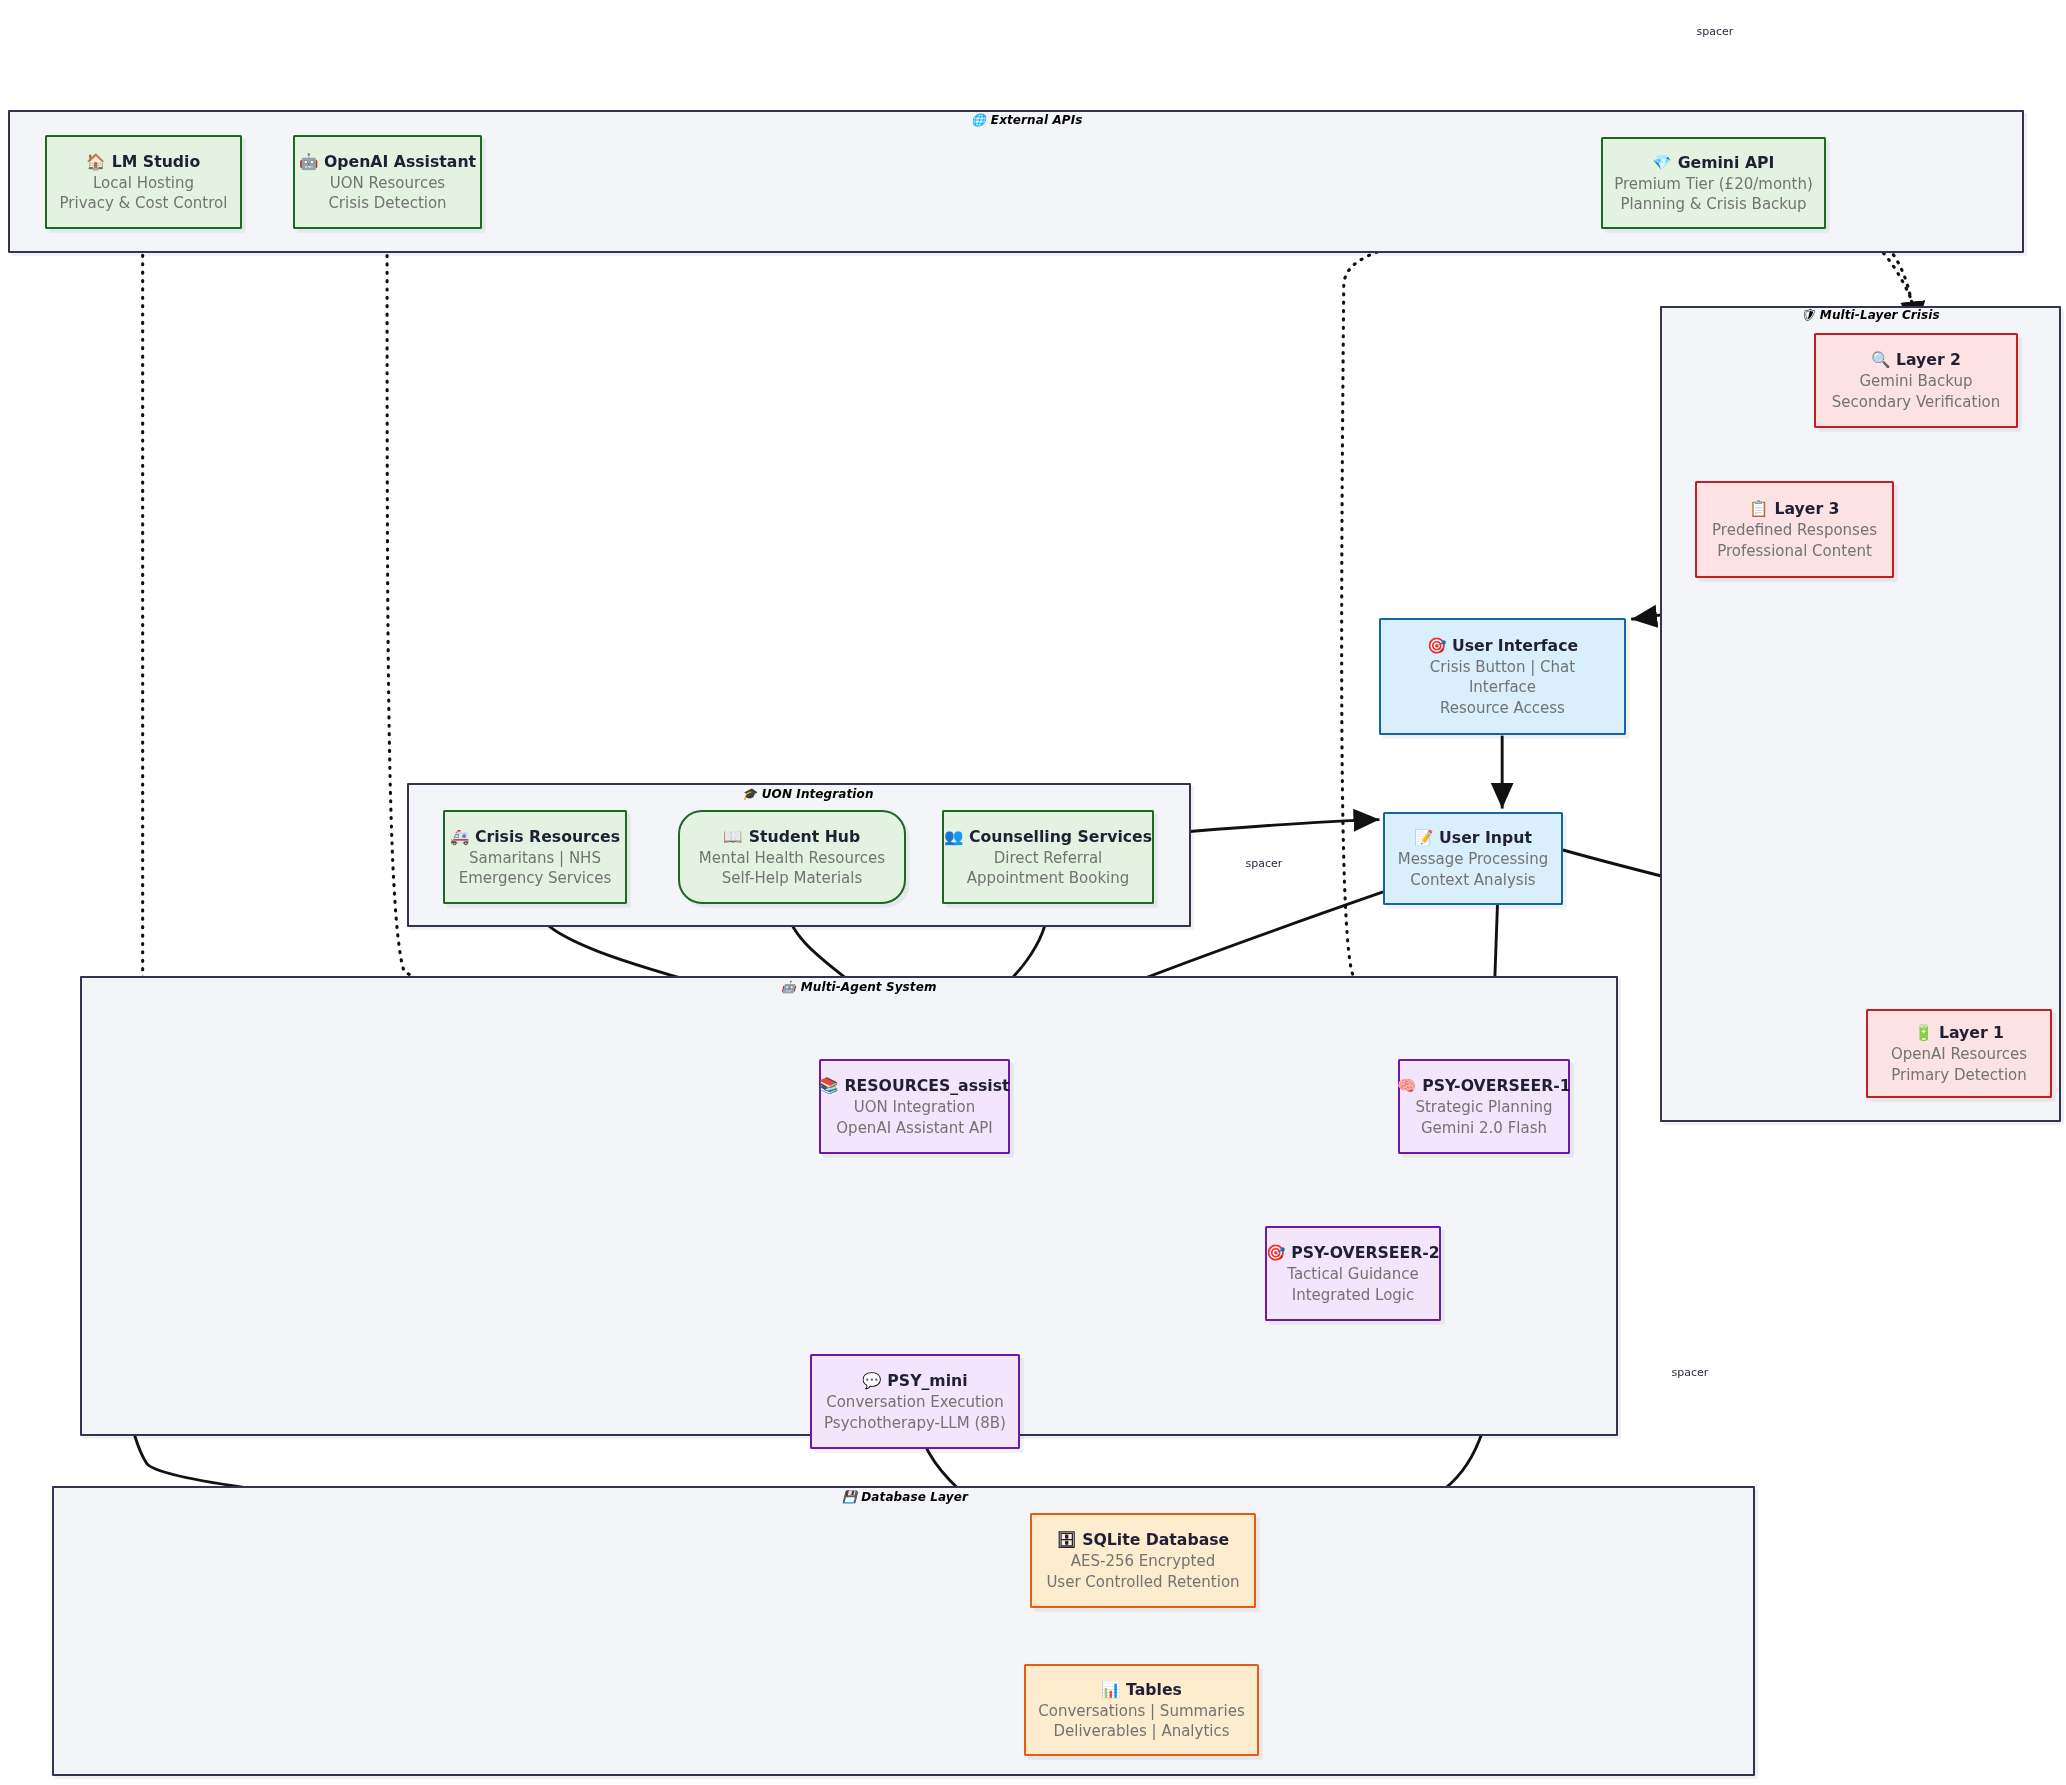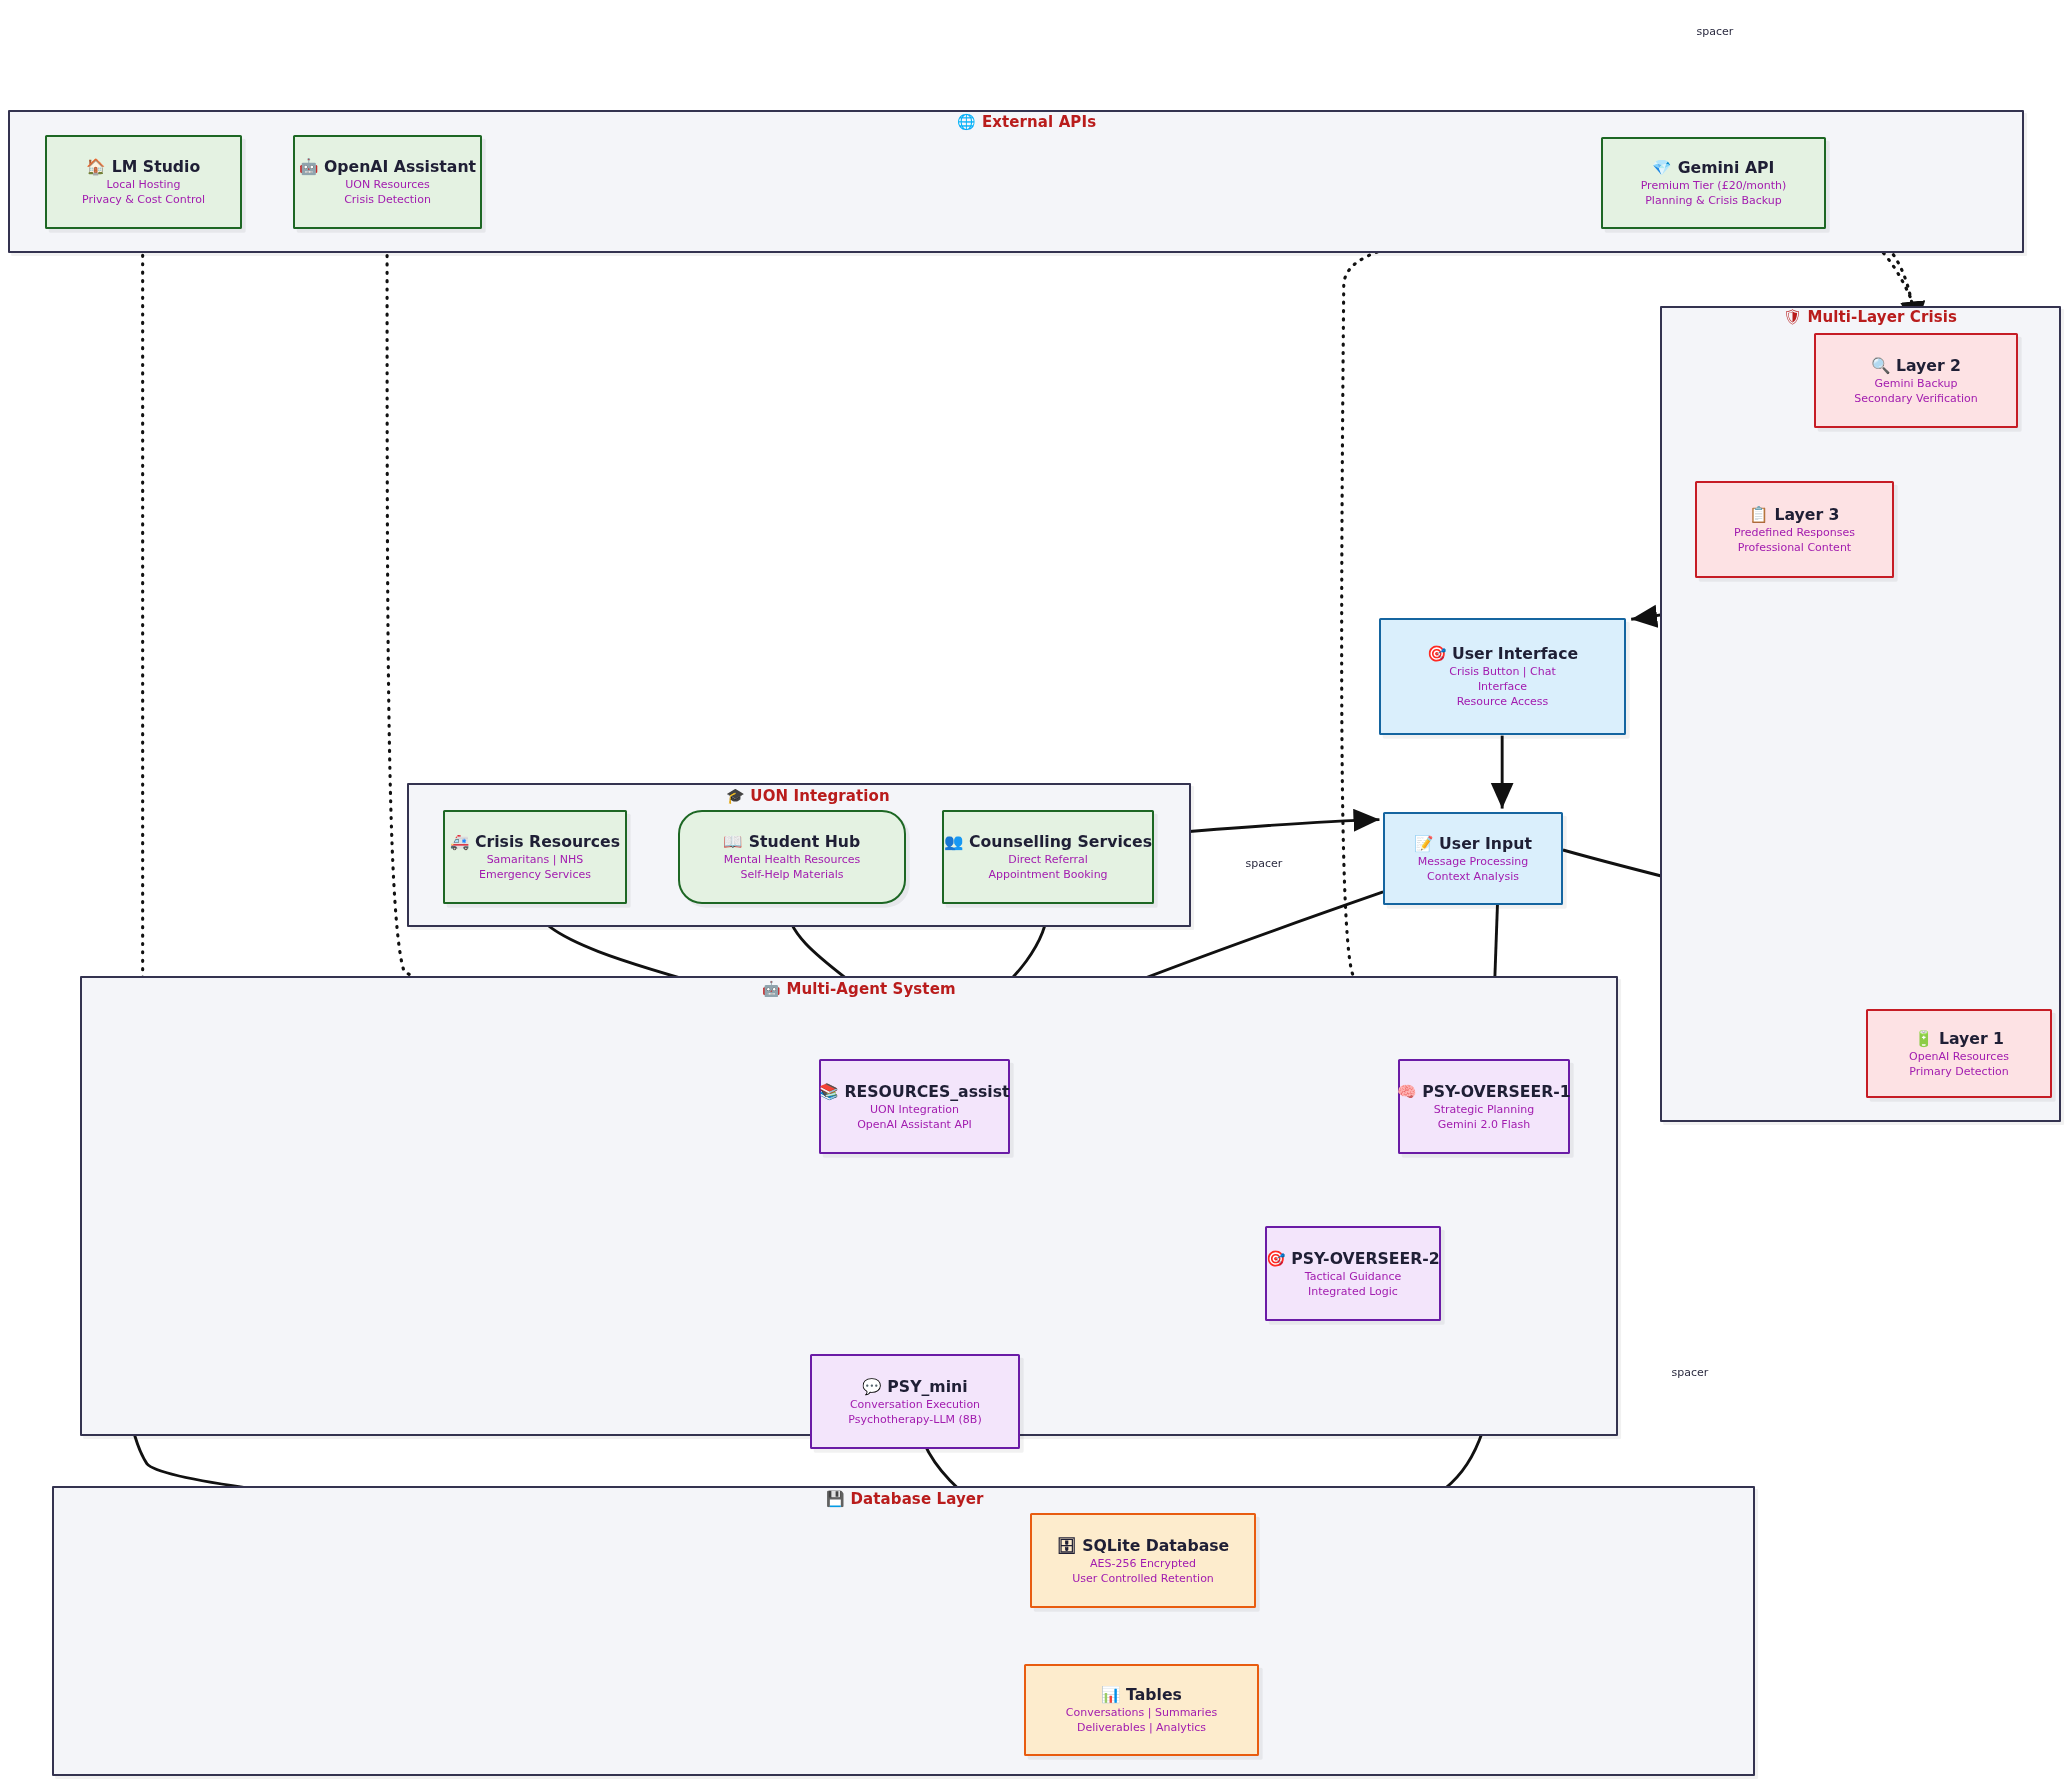--- a/index.html
+++ b/index.html
@@ -14,26 +14,27 @@
   .cluster{
     position:absolute;
     background:#f4f5f9;
     border:2.1px solid #343350;
     border-radius:1px;
     box-shadow:3.1px 3.1px 0 0 rgba(0,0,0,0.055);
     box-sizing:border-box;
   }
   .cluster-label{
     position:absolute;
-    font-size:15px;
+    font-size:12px;
     font-weight:bold;
-    color:#b91c1c;
+    color:#000000;
     white-space:nowrap;
     letter-spacing:0.1px;
     transform:translateX(-50%);
+    font-style:italic;
   }
   .cluster-label .emj{font-weight:normal;}
 
   
   .node{
     position:absolute;
     box-sizing:border-box;
     border-width:2.1px;border-style:solid;
     border-radius:1.6px;
     box-shadow:3.7px 3.7px 0 0 rgba(0,0,0,0.055);
@@ -41,21 +42,21 @@
     align-items:center;justify-content:center;
     text-align:center;
     color:#2b2b40;
     padding:3.1px 5.2px;
     line-height:1.34;
   }
   .node .title{
     font-size:15.7px;font-weight:bold;color:#1f1f35;
     white-space:nowrap;margin-bottom:1px;
   }
-  .node .line{font-size:11px;color:#a21caf;}
+  .node .line{font-size:15px;color:#737373;}
   .emj{font-family:"DejaVu Sans",sans-serif;}
 
   .n-green {background:#e4f2e2;border-color:#1d6724;}
   .n-blue  {background:#daeffc;border-color:#1565a0;}
   .n-red   {background:#fde2e4;border-color:#c61c25;}
   .n-purple{background:#f3e5fb;border-color:#6a1ba6;margin-top:48px;}
   .n-orange{background:#fdeccd;border-color:#e85c10;}
 
   .spacer-label{
     position:absolute;font-size:11px;color:#2b2b40;

